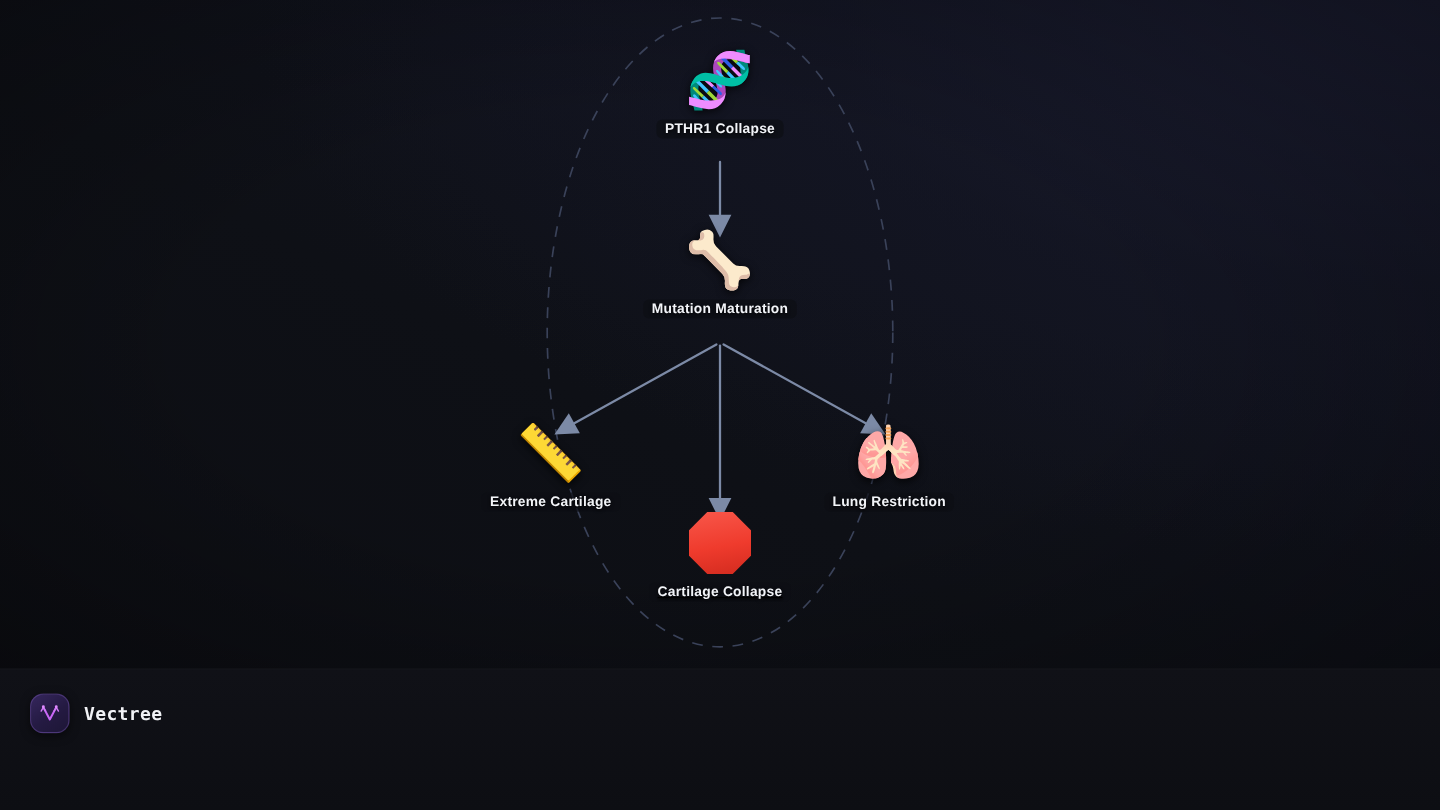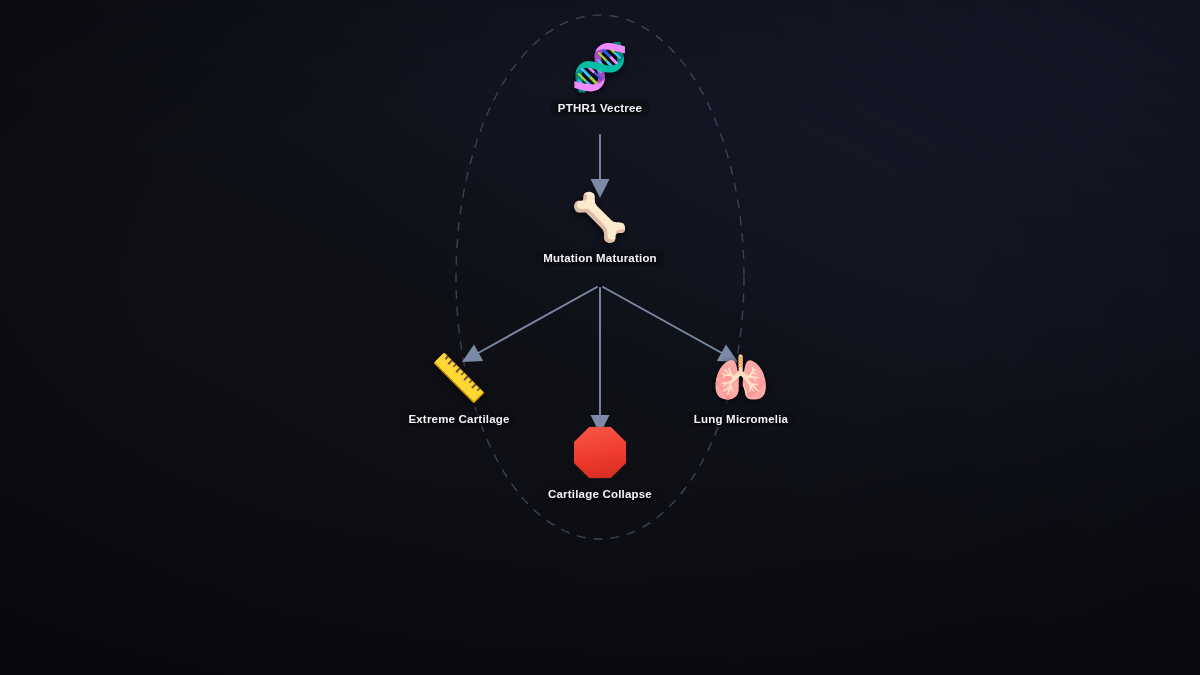--- a/index.html
+++ b/index.html
@@ -117,37 +117,53 @@
         <line x1="597" y1="287" x2="478.6089882463092" y2="352.772784307606" stroke="#7c8aa6" stroke-width="1.9" stroke-linecap="round"></line>
         <polygon points="462,362 473.9953804001122,344.4682901844514 483.2225960925062,361.0772784307606" fill="#7c8aa6"></polygon>
         <line x1="600" y1="288" x2="600" y2="415" stroke="#7c8aa6" stroke-width="1.9" stroke-linecap="round"></line>
         <polygon points="600,434 590.5,415 609.5,415" fill="#7c8aa6"></polygon>
         <line x1="603" y1="287" x2="721.3910117536908" y2="352.772784307606" stroke="#7c8aa6" stroke-width="1.9" stroke-linecap="round"></line>
         <polygon points="738,362 716.7774039074937,361.0772784307606 726.0046195998879,344.4682901844514" fill="#7c8aa6"></polygon>
       </svg>
     <div id="node-layer">
         <div class="node" style="left: 600px; top: 78px;">
           <div class="node-glyph">🧬</div>
-          <div class="node-label">PTHR1 Vectree</div>
+          <div class="node-label">PTHR1 Collapse</div>
         </div>
         <div class="node" style="left: 600px; top: 228px;">
           <div class="node-glyph">🦴</div>
           <div class="node-label">Mutation Maturation</div>
         </div>
         <div class="node" style="left: 459px; top: 389px;">
           <div class="node-glyph">📏</div>
           <div class="node-label">Extreme Cartilage</div>
         </div>
         <div class="node" style="left: 600px; top: 464px; text-decoration: underline;">
           <div class="node-glyph">
             <div class="octagon"></div>
           </div>
           <div class="node-label">Cartilage Collapse</div>
         </div>
         <div class="node" style="left: 741px; top: 389px;">
           <div class="node-glyph">🫁</div>
-          <div class="node-label">Lung Micromelia</div>
+          <div class="node-label">Lung Restriction</div>
         </div>
       </div>
   </div>
 
+  <div class="footer">
+
+    <div class="brand-row">
+      <div class="brand-logo">
+        <svg width="19" height="19" viewBox="0 0 24 24">
+          <path d="M5.2 5.6 L12 18.4 L18.8 5.6" fill="none" stroke="#c766f5" stroke-width="2.1" stroke-linecap="round" stroke-linejoin="round"></path>
+          <path d="M5.2 5.6 L7.6 9.6 M5.2 5.6 L2.9 9.6" fill="none" stroke="#d07af7" stroke-width="1.5" stroke-linecap="round"></path>
+          <path d="M18.8 5.6 L21.1 9.6 M18.8 5.6 L16.5 9.6" fill="none" stroke="#d07af7" stroke-width="1.5" stroke-linecap="round"></path>
+          <circle cx="5.2" cy="5.0" r="1.5" fill="#e08bff"></circle>
+          <circle cx="18.8" cy="5.0" r="1.5" fill="#e08bff"></circle>
+        </svg>
+      </div>
+      <span class="brand-name">Vectree</span>
+    </div>
+
+  </div>
 
 </div>
 
 </body></html>

